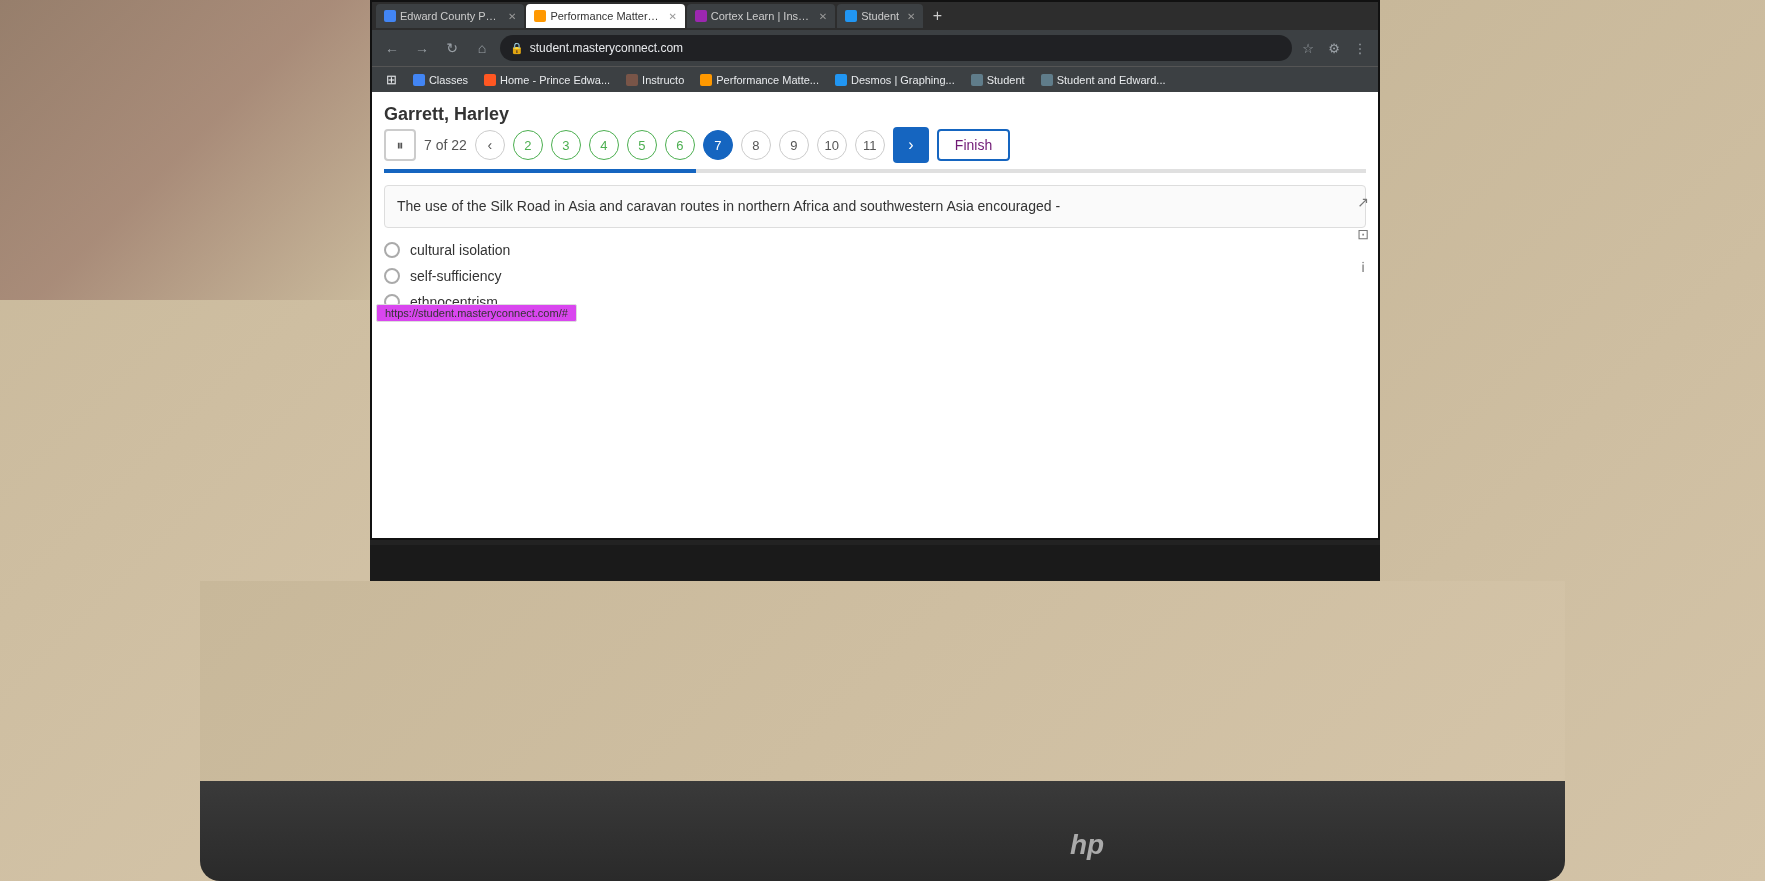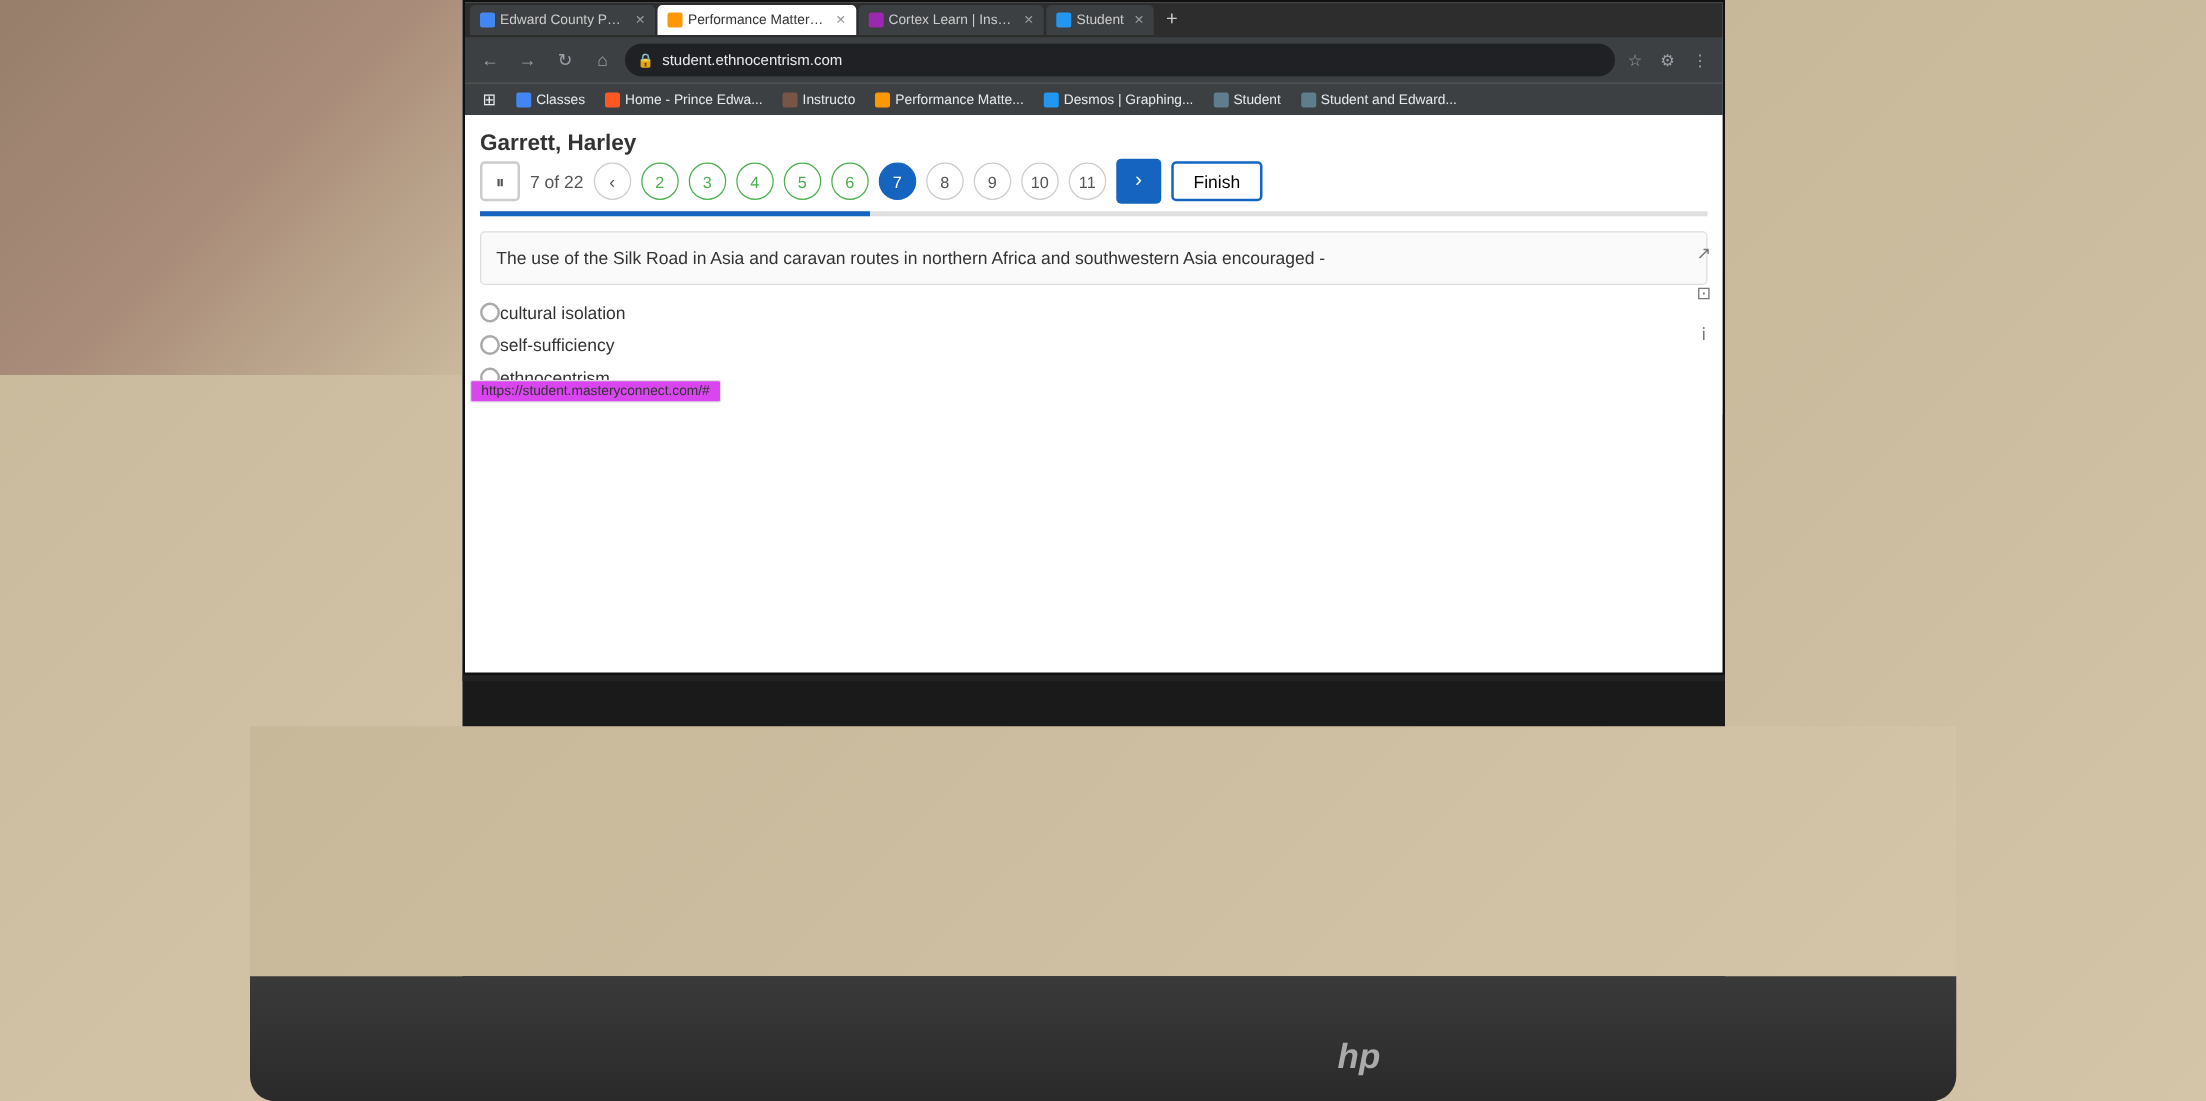--- a/index.html
+++ b/index.html
@@ -255,21 +255,21 @@
       align-items: center;
       justify-content: center;
       color: white;
       font-size: 16px;
     }
     .finish-btn {
       padding: 6px 16px;
       background: white;
       border: 2px solid #1565c0;
       border-radius: 4px;
-      color: #000000;
+      color: #701a75;
       font-size: 14px;
       cursor: pointer;
       font-weight: 500;
     }
 
     
     .progress-bar-container {
       width: 100%;
       height: 4px;
       background: #e0e0e0;
@@ -290,20 +290,21 @@
       padding: 10px 12px;
       border: 1px solid #ddd;
       border-radius: 4px;
       background: #fafafa;
     }
 
     
     .answer-choice {
       display: flex;
       align-items: center;
+      gap: 10px;
       margin-bottom: 10px;
       cursor: pointer;
     }
     .radio-btn {
       width: 16px;
       height: 16px;
       border-radius: 50%;
       border: 2px solid #aaa;
       flex-shrink: 0;
       display: flex;
@@ -499,21 +500,21 @@
       <div class="tab-add">+</div>
     </div>
 
     <div class="address-bar-row">
       <div class="nav-btn">←</div>
       <div class="nav-btn">→</div>
       <div class="nav-btn">↻</div>
       <div class="nav-btn">⌂</div>
       <div class="address-bar">
         <span class="lock-icon">🔒</span>
-        <span class="address-bar-text">student.ethnocentrism.com</span>
+        <span class="address-bar-text">student.masteryconnect.com</span>
       </div>
       <div class="browser-actions">
         <div class="browser-action-btn">☆</div>
         <div class="browser-action-btn">⚙</div>
         <div class="browser-action-btn">⋮</div>
       </div>
     </div>
 
     <div class="bookmarks-bar">
       <div class="bookmark-item">

